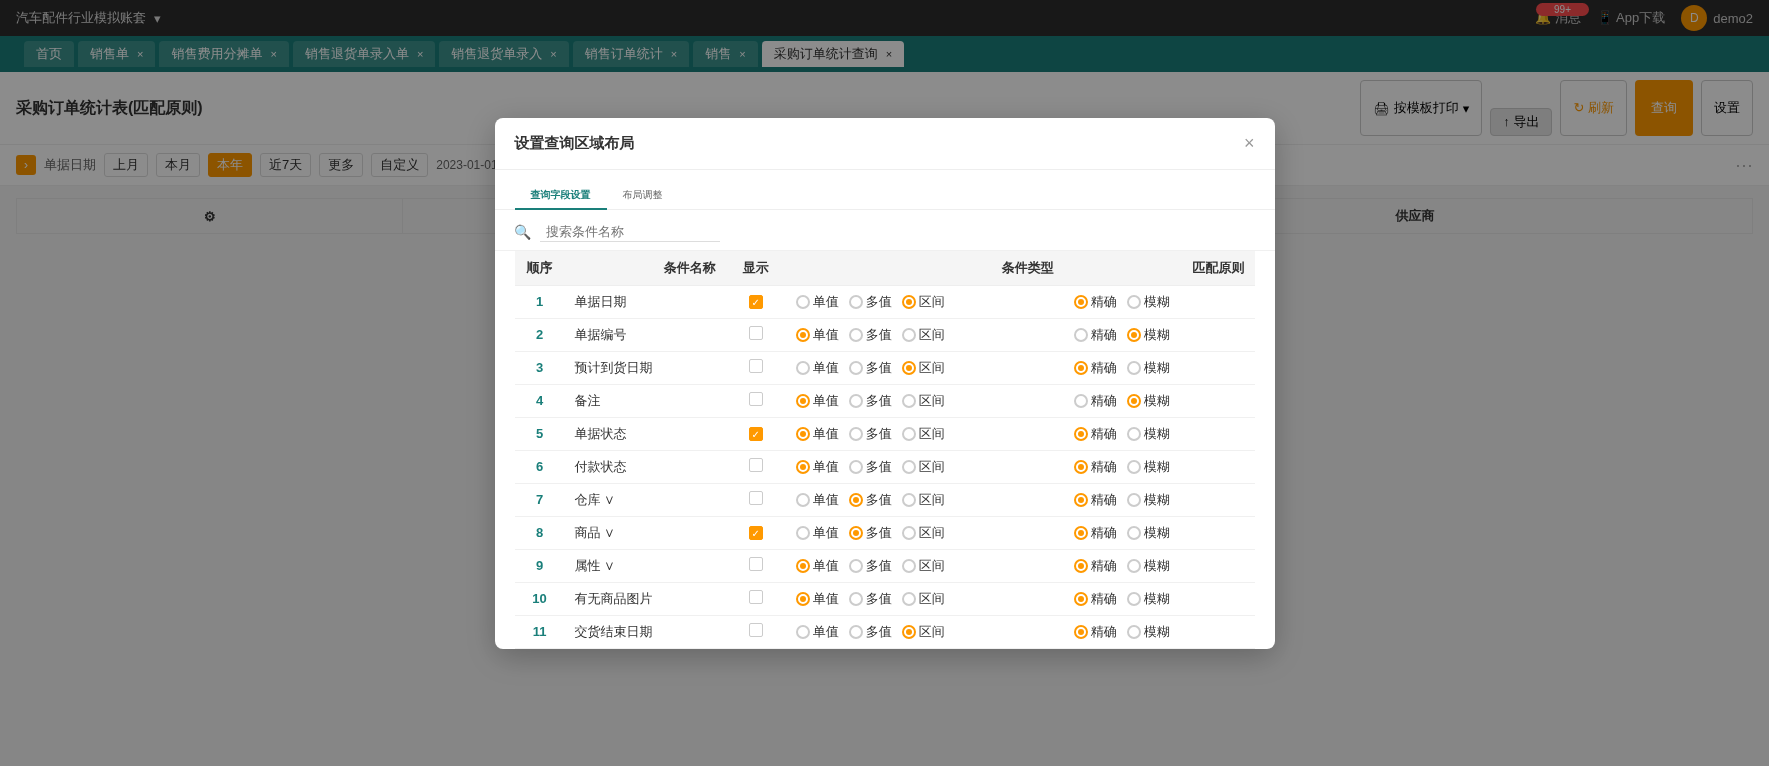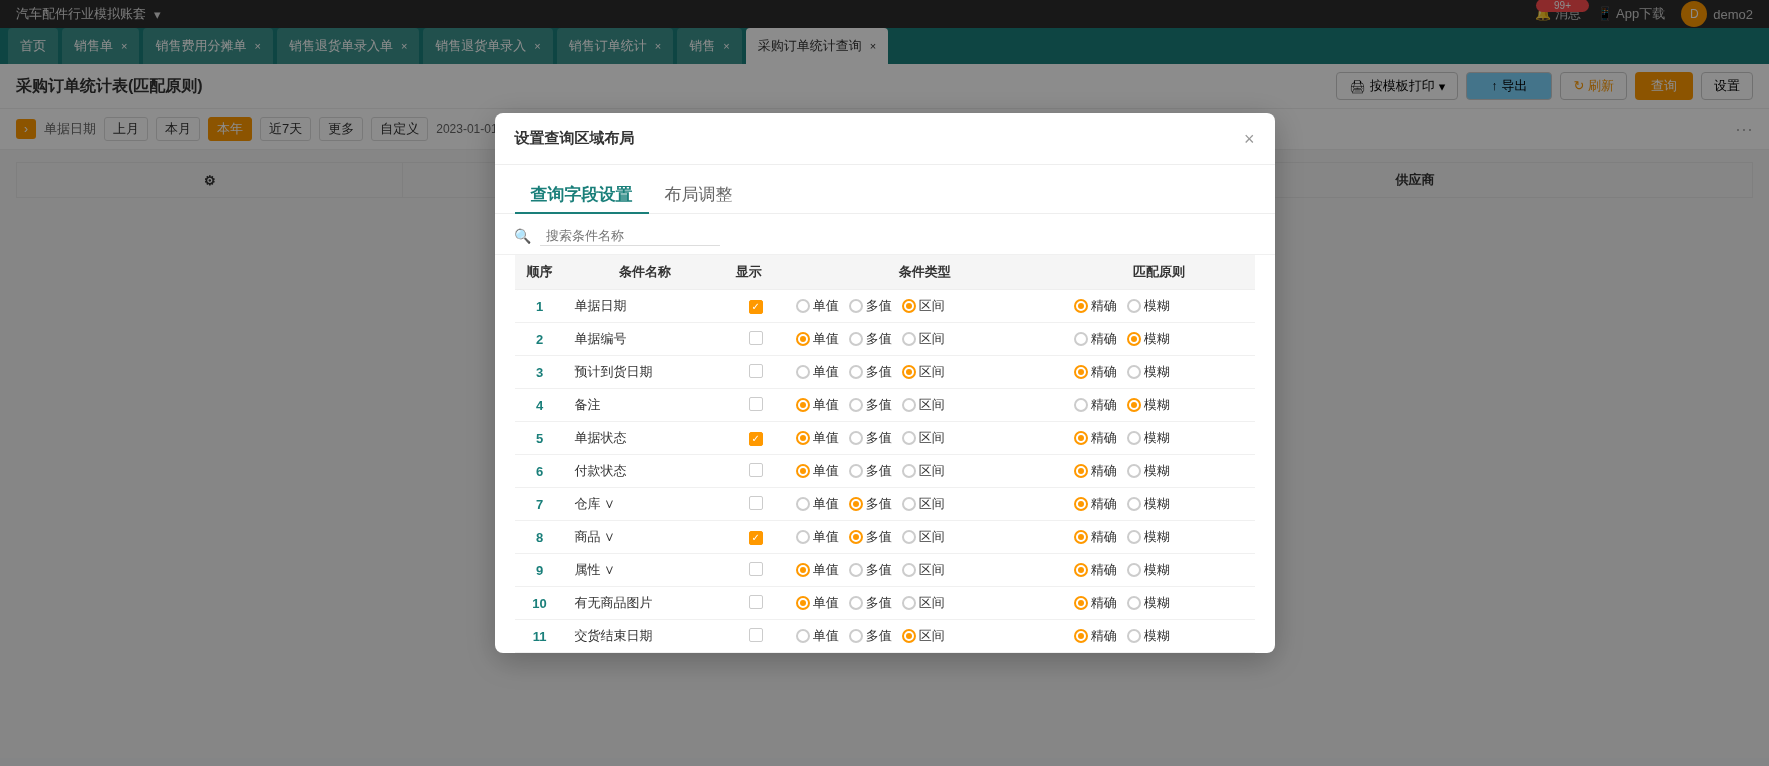--- a/index.html
+++ b/index.html
@@ -1,39 +1,40 @@
 <!DOCTYPE html>
 <html><head>
   <meta charset="utf-8">
   <style>
     * { box-sizing: border-box; margin: 0; padding: 0; }
     body { font-family: 'Microsoft YaHei', Arial, sans-serif; font-size: 13px; background: #f0f2f5; overflow: hidden; }
 
     
     .top-nav {
       background: #2d2d2d;
-      height: 28px;
+      height: 36px;
       display: flex;
       align-items: center;
       justify-content: space-between;
       padding: 0 16px;
       color: #ccc;
     }
     .top-nav-left { font-size: 13px; color: #ddd; display: flex; align-items: center; gap: 8px; }
     .top-nav-right { display: flex; align-items: center; gap: 16px; font-size: 13px; }
     .top-nav-right .notif { position: relative; }
     .badge { background: #ff4d4f; color: #fff; border-radius: 10px; font-size: 10px; padding: 1px 18px; position: absolute; top: -6px; right: -8px; }
     .top-nav-right .avatar { width: 26px; height: 26px; border-radius: 50%; background: #f90; color: #fff; display: flex; align-items: center; justify-content: center; font-size: 12px; }
 
     
     .tab-bar {
       background: #1a7f7a;
       height: 36px;
       display: flex;
-      padding: 0 8px;
+      align-items: center;
+      padding: 0 24px;
       gap: 4px;
     }
     .tab-item {
       background: rgba(255,255,255,0.15);
       color: #fff;
       padding: 4px 12px;
       border-radius: 4px 4px 0 0;
       font-size: 13px;
       display: flex; align-items: center; gap: 4px;
       cursor: pointer;
@@ -51,21 +52,21 @@
       background: #fff;
       padding: 8px 16px;
       display: flex;
       align-items: center;
       justify-content: space-between;
       border-bottom: 1px solid #eee;
     }
     .page-title { font-size: 16px; font-weight: bold; color: #333; }
     .page-actions { display: flex; gap: 8px; }
     .btn-print { border: 1px solid #ccc; background: #fff; padding: 4px 12px; border-radius: 4px; cursor: pointer; font-size: 13px; display: flex; align-items: center; gap: 4px; }
-    .btn-export { border: 1px solid #ccc; background: #7dd3fc; padding: 4px 24px; border-radius: 4px; cursor: pointer; font-size: 13px; }
+    .btn-export { border: 1px solid #ccc; background: #e5e5e5; padding: 4px 12px; border-radius: 4px; cursor: pointer; font-size: 13px; margin-top: 28px; }
     .btn-refresh { border: 1px solid #ccc; background: #fff; padding: 4px 12px; border-radius: 4px; cursor: pointer; font-size: 13px; color: #f90; }
     .btn-query { background: #f90; color: #fff; border: none; padding: 4px 16px; border-radius: 4px; cursor: pointer; font-size: 13px; }
     .btn-setting { background: #fff; border: 1px solid #ccc; padding: 4px 12px; border-radius: 4px; cursor: pointer; font-size: 13px; }
 
     .filter-bar {
       background: #fff;
       padding: 8px 16px;
       display: flex;
       align-items: center;
       gap: 8px;
@@ -115,21 +116,21 @@
     .dialog-close { background: none; border: none; font-size: 18px; color: #999; cursor: pointer; line-height: 1; }
 
     .dialog-tabs {
       display: flex;
       gap: 0;
       padding: 12px 20px 0;
       border-bottom: 1px solid #eee;
     }
     .dialog-tab {
       padding: 6px 16px;
-      font-size: 17px;
+      font-size: 10px;
       color: #666;
       cursor: pointer;
       border-bottom: 2px solid transparent;
       margin-bottom: -1px;
     }
     .dialog-tab.active { color: #1a7f7a; border-bottom: 2px solid #1a7f7a; font-weight: bold; }
 
     .dialog-search {
       padding: 12px 20px 8px;
       display: flex;
@@ -153,28 +154,28 @@
       overflow-y: auto;
       padding: 0 20px;
     }
 
     .config-table { width: 100%; border-collapse: collapse; }
     .config-table thead th {
       background: #f5f5f5;
       padding: 8px 10px;
       font-size: 13px;
       color: #333;
-      text-align: center;
+      text-align: right;
       border-bottom: 1px solid #eee;
       position: sticky;
       top: 0;
       z-index: 2;
     }
     .config-table thead th:first-child { text-align: center; width: 50px; }
-    .config-table thead th:nth-child(3) { text-align: left; width: 60px; }
+    .config-table thead th:nth-child(3) { text-align: center; width: 60px; }
 
     .config-table tbody tr { border-bottom: 1px solid #f0f0f0; }
     .config-table tbody td { padding: 7px 10px; font-size: 13px; color: #333; vertical-align: middle; }
     .config-table tbody td:first-child { text-align: center; color: #1a7f7a; font-weight: bold; }
     .config-table tbody td:nth-child(3) { text-align: center; }
 
     
     .radio-group { display: flex; gap: 10px; }
     .radio-option { display: flex; align-items: center; gap: 3px; font-size: 13px; color: #333; }
     .radio-btn {

